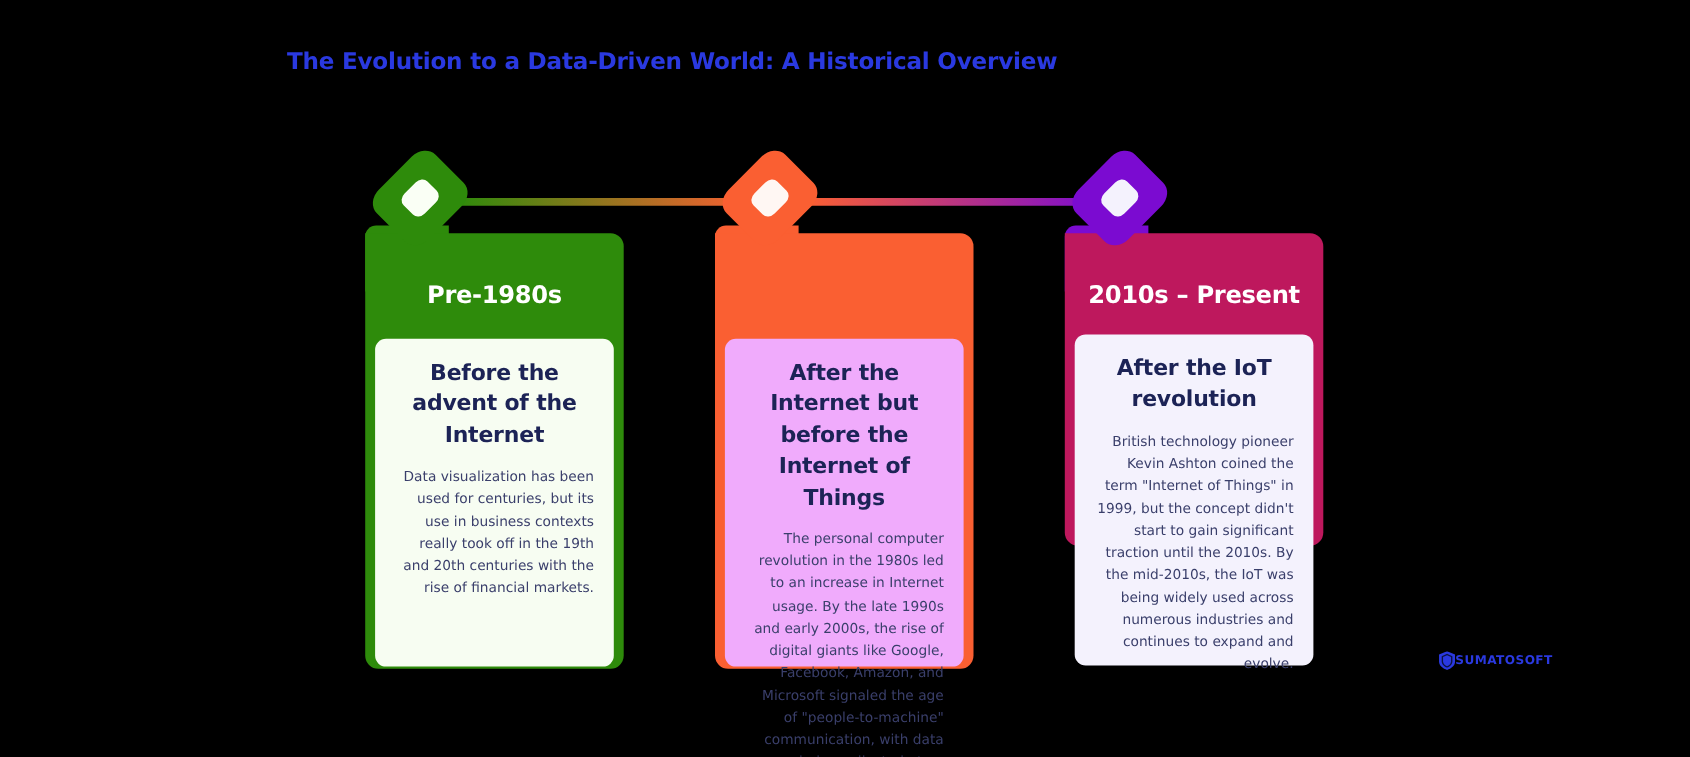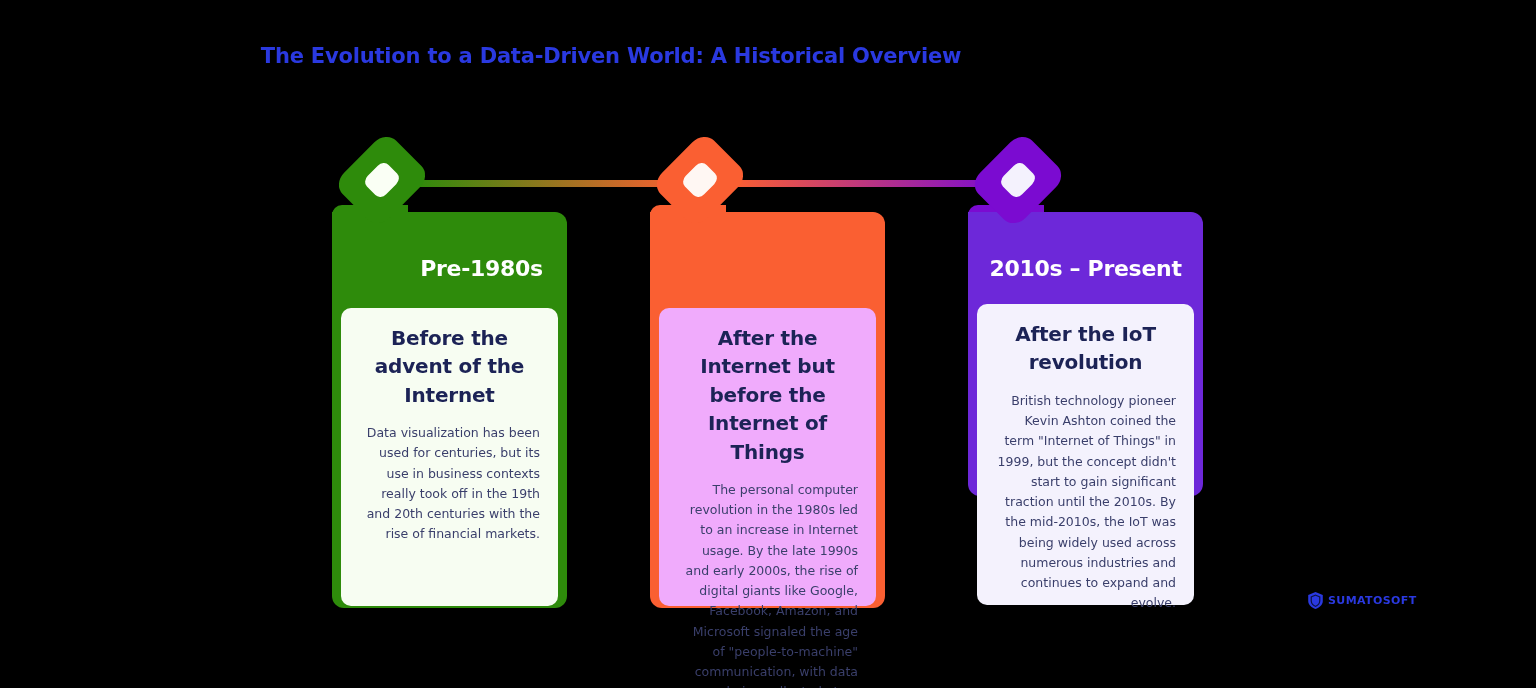--- a/index.html
+++ b/index.html
@@ -152,21 +152,20 @@
     transform: rotate(45deg) scaleY(1.18);
   }
 
   
   #logo {
     position: absolute;
     left: 1308px;
     top: 592px;
     display: flex;
     align-items: center;
-    gap: 5px;
   }
   #logo .logo-mark {
     width: 15px;
     height: 17px;
     flex: none;
   }
   #logo .logo-text {
     font-family: "DejaVu Sans", sans-serif;
     font-size: 11px;
     font-weight: bold;
@@ -180,21 +179,21 @@
 <div id="infographic">
 
   <div class="page-title" style="color: rgb(42, 57, 224);">The Evolution to a Data-Driven World: A Historical Overview</div>
 
   <div class="connector" id="connector-1" style="background: linear-gradient(90deg, rgb(46, 139, 11), rgb(250, 95, 50));"></div>
   <div class="connector" id="connector-2" style="background: linear-gradient(90deg, rgb(250, 95, 50), rgb(123, 11, 209));"></div>
 
   <div class="column" id="column-0">
     <div class="card-tab" style="background: rgb(46, 139, 11);"></div>
     <div class="card-shell" style="background: rgb(46, 139, 11); height: 396px;">
-      <div class="card-header-text" style="top: 44px; margin-left: 32px;">Pre-1980s</div>
+      <div class="card-header-text" style="top: 44px;">Pre-1980s</div>
       <div class="card-inner" style="background: rgb(247, 253, 242); top: 96px; height: 298px;">
         <div class="card-subtitle">Before the advent of the Internet</div>
         <div class="card-body">Data visualization has been used for centuries, but its use in business contexts really took off in the 19th and 20th centuries with the rise of financial markets.</div>
       </div>
     </div>
     <div class="diamond-wrap">
       <div class="diamond-outer" style="background: rgb(46, 139, 11);"></div>
       <div class="diamond-inner" style="background: rgb(250, 255, 245);"></div>
     </div>
   </div>
@@ -208,21 +207,21 @@
       </div>
     </div>
     <div class="diamond-wrap">
       <div class="diamond-outer" style="background: rgb(250, 95, 50);"></div>
       <div class="diamond-inner" style="background: rgb(255, 247, 243);"></div>
     </div>
   </div>
 
   <div class="column" id="column-2">
     <div class="card-tab" style="background: rgb(123, 11, 209);"></div>
-    <div class="card-shell" style="background: #6d28d9; height: 284px;">
+    <div class="card-shell" style="background: #be185d; height: 284px;">
       <div class="card-header-text" style="top: 44px;">2010s – Present</div>
       <div class="card-inner" style="background: rgb(244, 242, 253); top: 92px; height: 301px;">
         <div class="card-subtitle">After the IoT revolution</div>
         <div class="card-body">British technology pioneer Kevin Ashton coined the term "Internet of Things" in 1999, but the concept didn't start to gain significant traction until the 2010s. By the mid-2010s, the IoT was being widely used across numerous industries and continues to expand and evolve.</div>
       </div>
     </div>
     <div class="diamond-wrap">
       <div class="diamond-outer" style="background: rgb(123, 11, 209);"></div>
       <div class="diamond-inner" style="background: rgb(244, 242, 253);"></div>
     </div>

